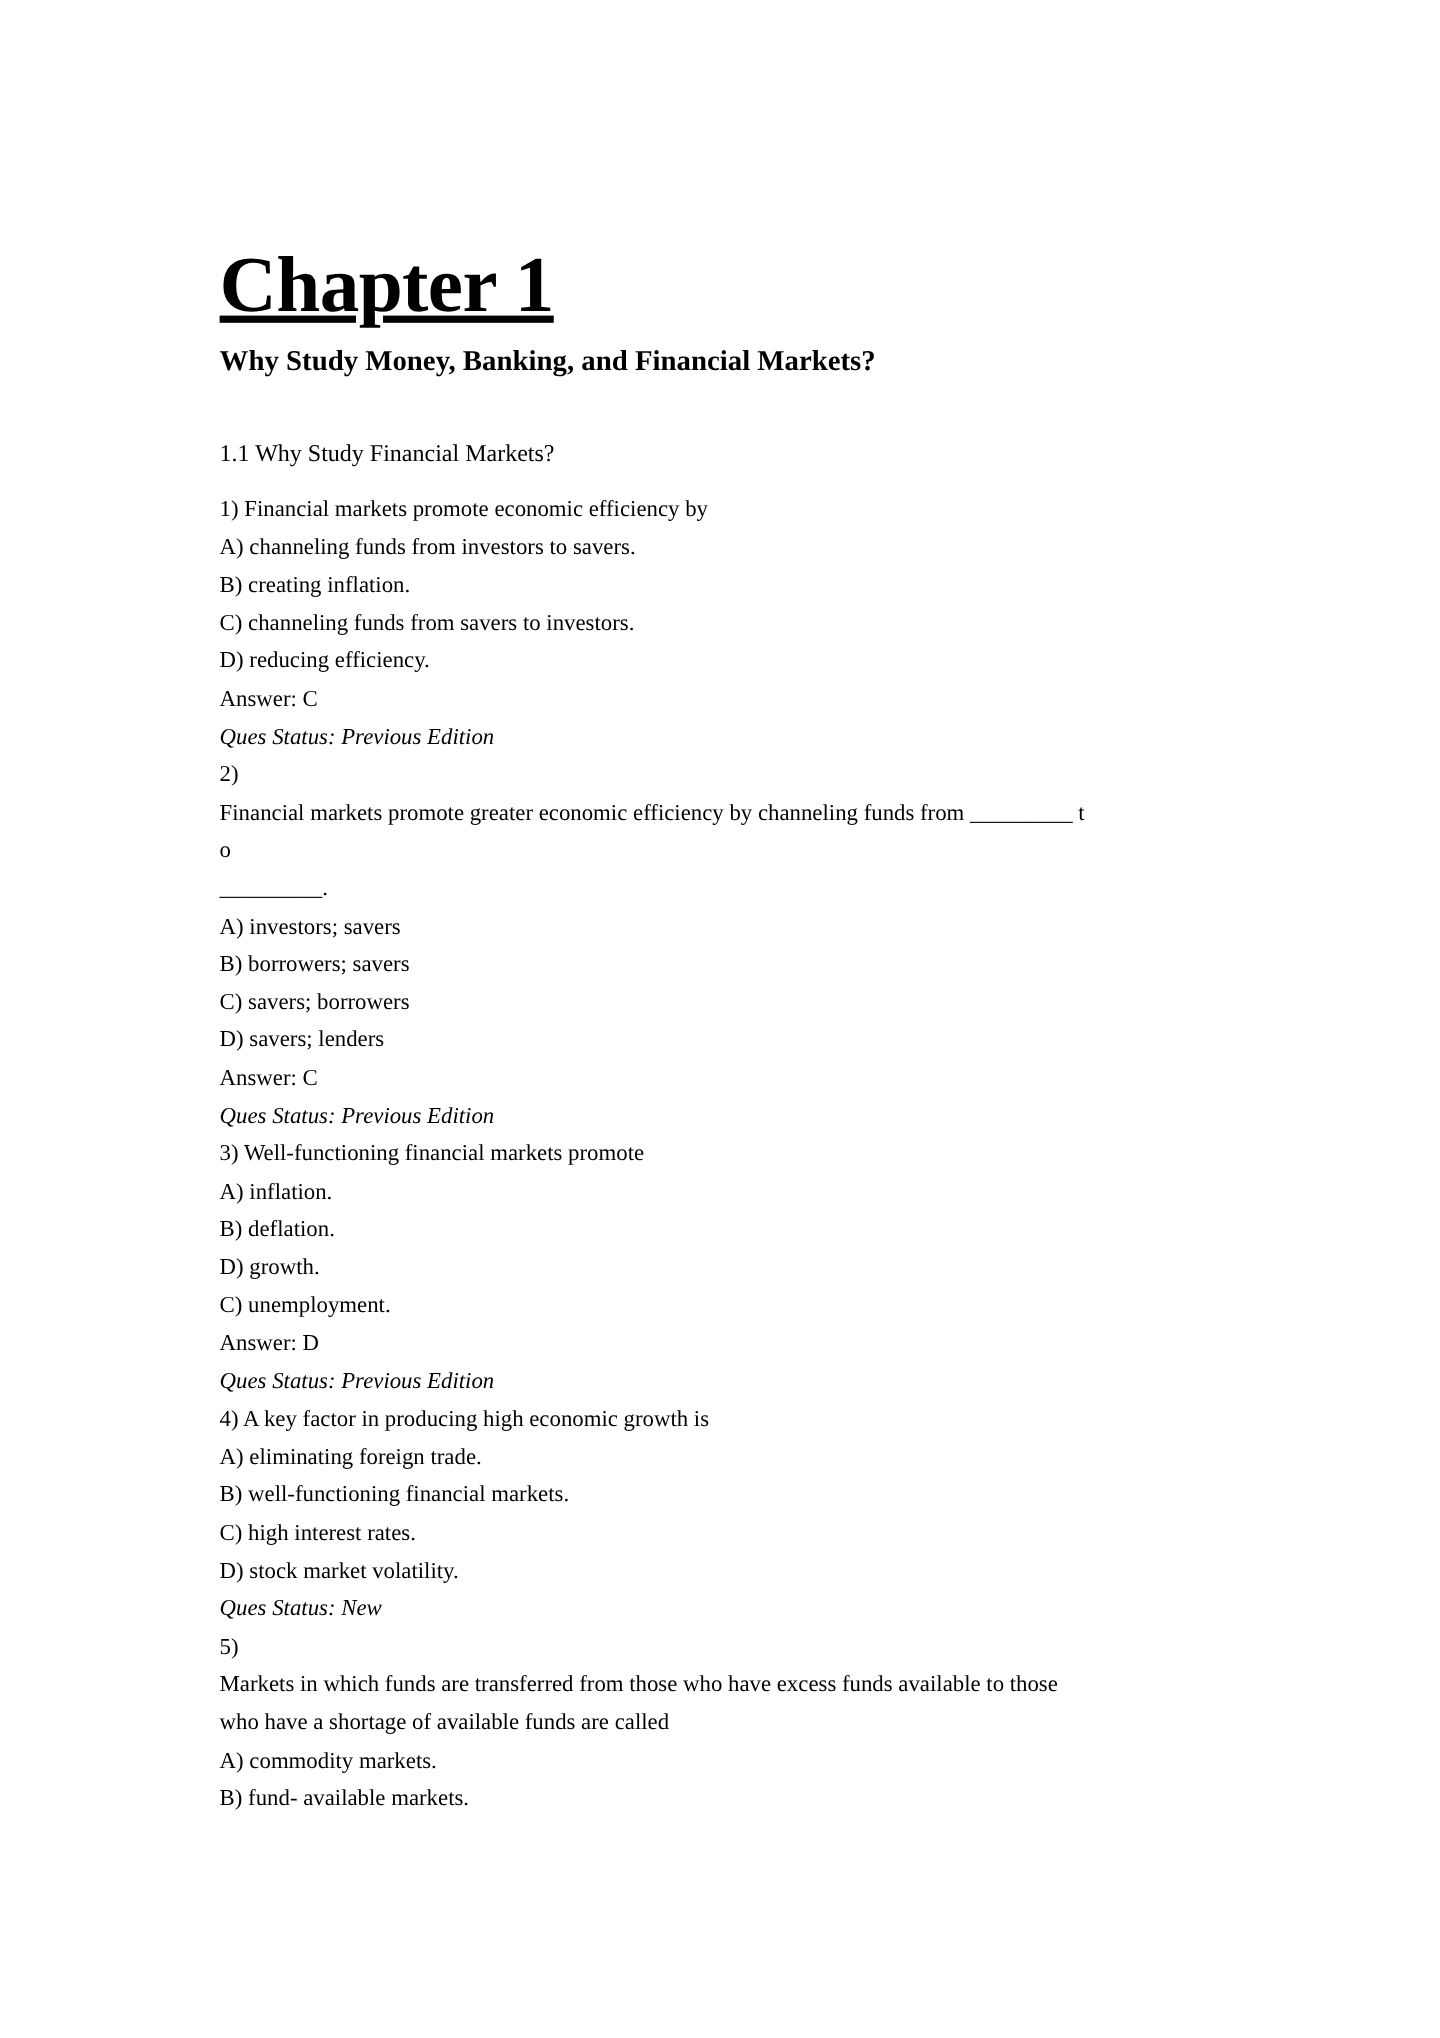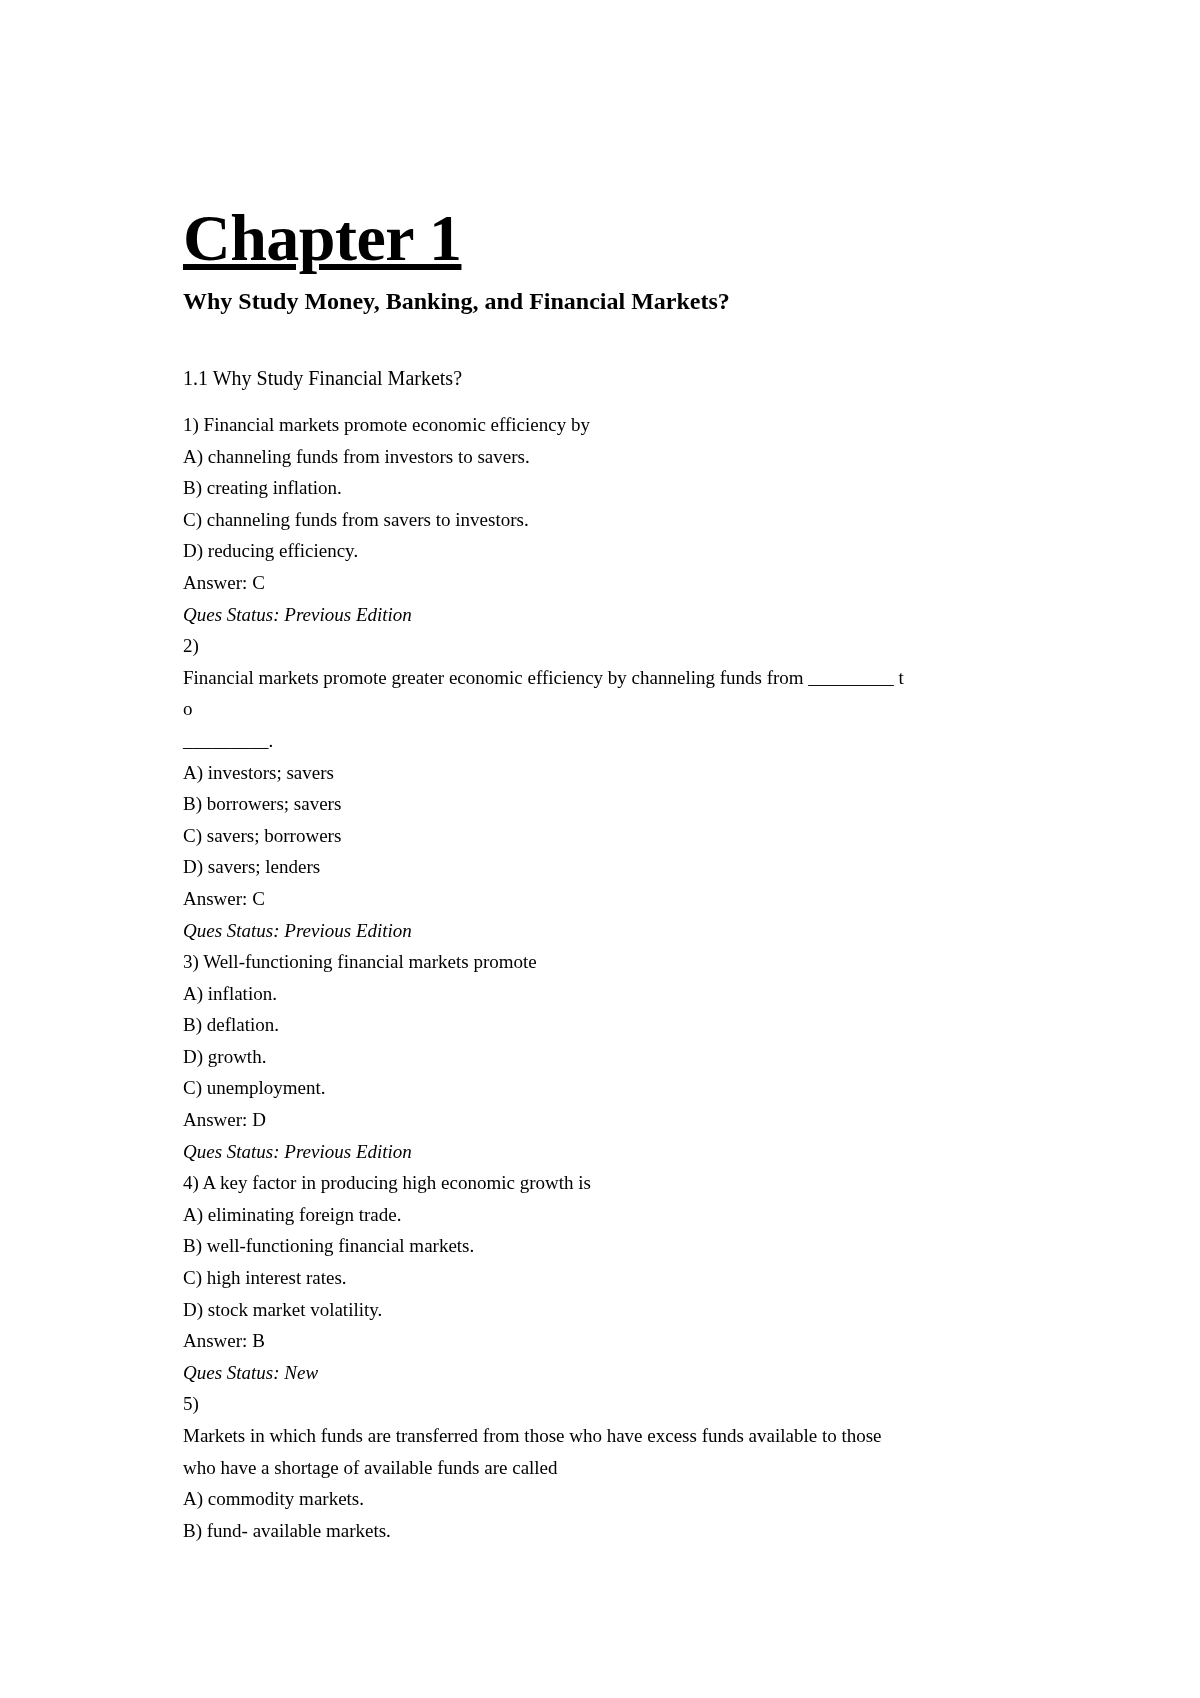--- a/index.html
+++ b/index.html
@@ -43,21 +43,20 @@
       <div class="ln">B) deflation.</div>
       <div class="ln">D) growth.</div>
       <div class="ln">C) unemployment.</div>
       <div class="ln">Answer: D</div>
       <div class="ln i">Ques Status: Previous Edition</div>
       <div class="ln">4) A key factor in producing high economic growth is</div>
       <div class="ln">A) eliminating foreign trade.</div>
       <div class="ln">B) well-functioning financial markets.</div>
       <div class="ln">C) high interest rates.</div>
       <div class="ln">D) stock market volatility.</div>
-      <div class="ln">Answer: B</div>
       <div class="ln i">Ques Status: New</div>
       <div class="ln">5)</div>
       <div class="ln">Markets in which funds are transferred from those who have excess funds available to those</div>
       <div class="ln">who have a shortage of available funds are called</div>
       <div class="ln">A) commodity markets.</div>
       <div class="ln">B) fund- available markets.</div>
     </div>
 </div>
 
 </body></html>

